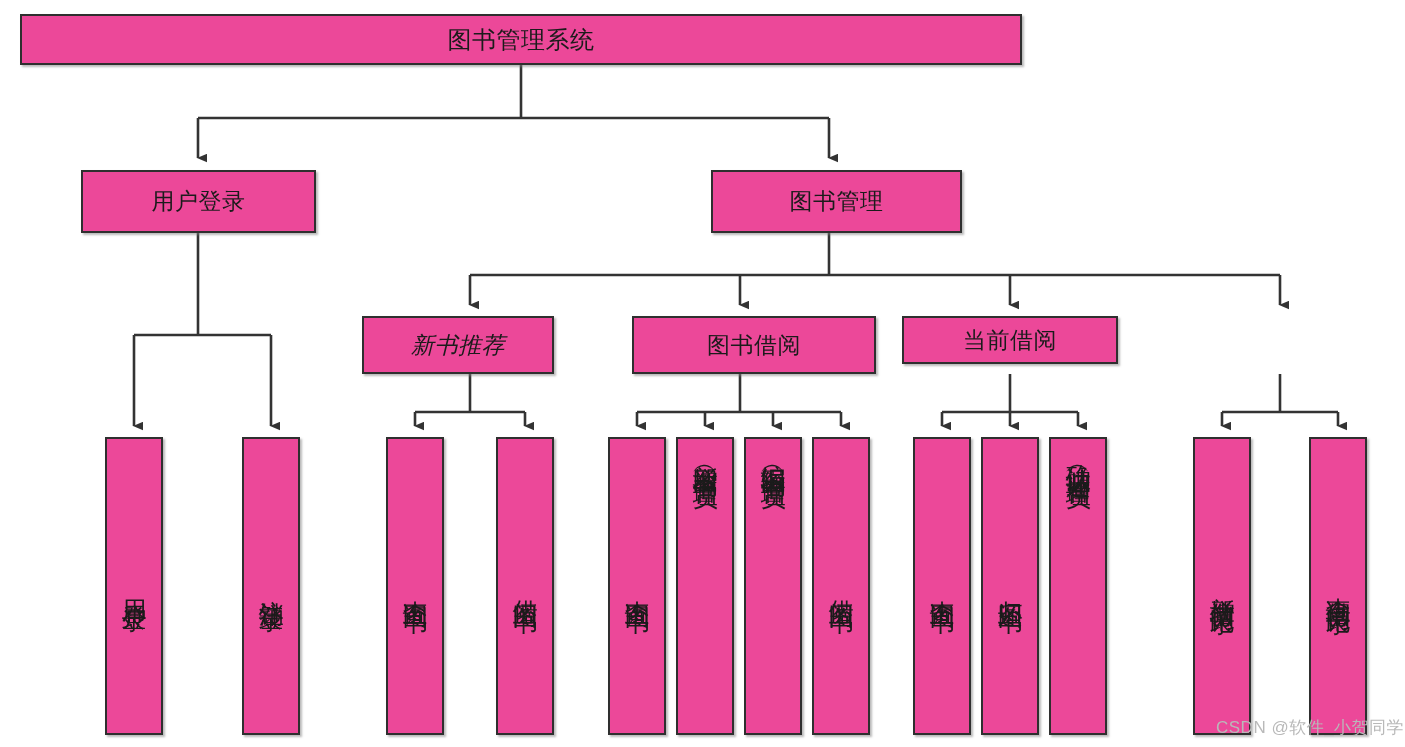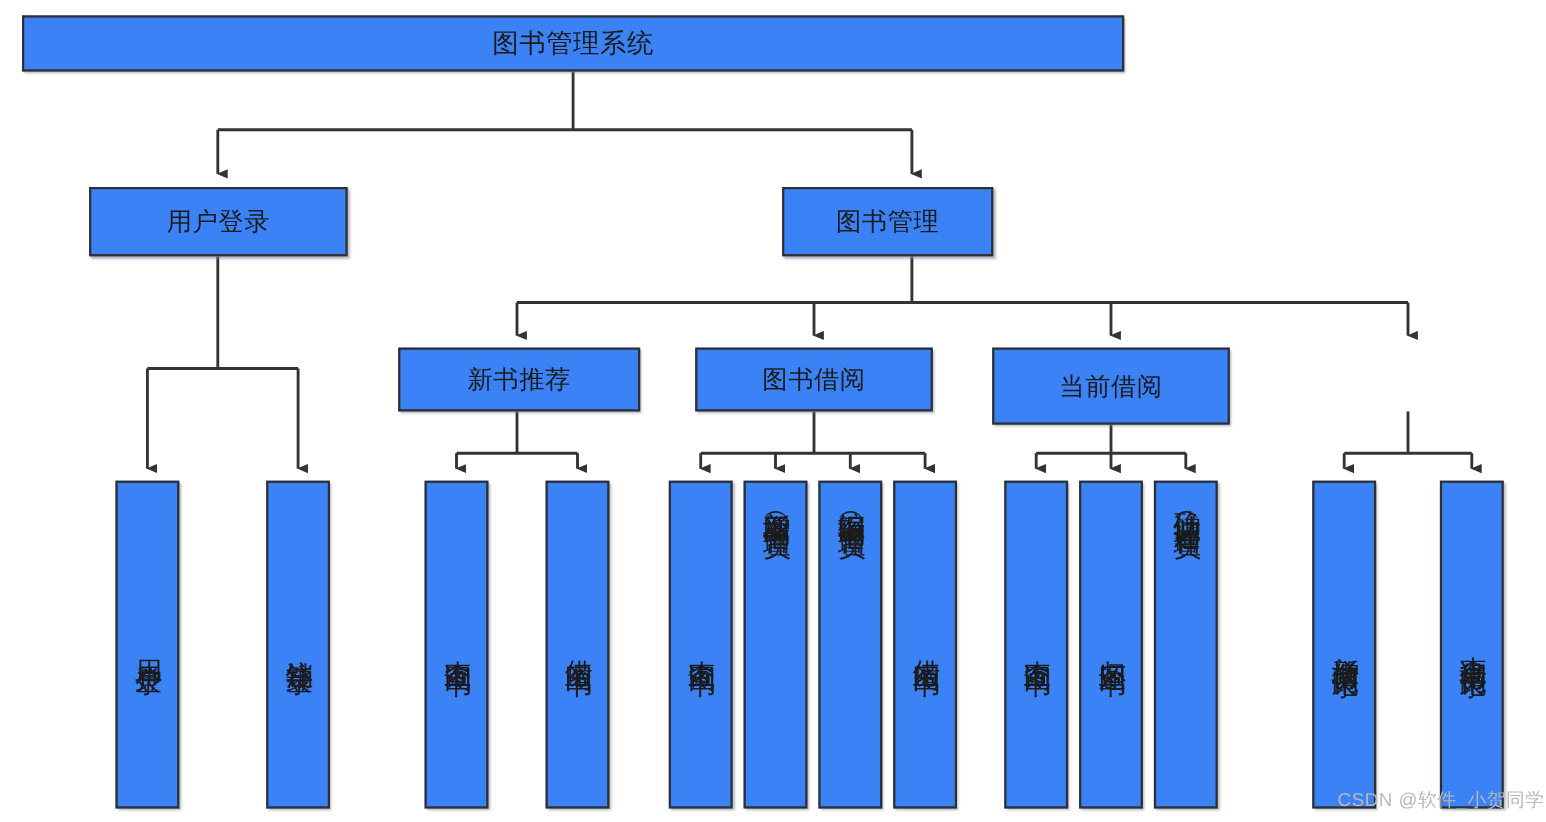--- a/index.html
+++ b/index.html
@@ -18,21 +18,21 @@
   #wires {
     position: absolute;
     left: 0;
     top: 0;
     width: 1405px;
     height: 747px;
   }
   .node {
     position: absolute;
     box-sizing: border-box;
-    background: #3b82f6;
+    background: #ec4899;
     border: 2px solid #2f2f2f;
     box-shadow: 2px 2px 2px rgba(130,130,130,0.55);
     display: flex;
     align-items: center;
     justify-content: center;
     color: #1b1b1b;
   }
   .node .label {
     display: block;
     text-align: center;
@@ -128,31 +128,31 @@
     </g>
   </svg>
 
   <div class="node horiz root" style="left:20px; top:14px; width:1002px; height:51px;">
     <span class="label">图书管理系统</span>
   </div>
 
   <div class="node horiz" style="left:81px; top:170px; width:235px; height:63px;">
     <span class="label">用户登录</span>
   </div>
-  <div class="node horiz" style="left:711px; top:170px; width:192px; height:63px;">
+  <div class="node horiz" style="left:711px; top:170px; width:251px; height:63px;">
     <span class="label">图书管理</span>
   </div>
 
-  <div class="node horiz" style="left:362px; top:316px; width:220px; height:58px;">
+  <div class="node horiz" style="left:362px; top:316px; width:192px; height:58px;font-style:italic;">
     <span class="label">新书推荐</span>
   </div>
-  <div class="node horiz" style="left:632px; top:316px; width:216px; height:58px;">
+  <div class="node horiz" style="left:632px; top:316px; width:244px; height:58px;">
     <span class="label">图书借阅</span>
   </div>
-  <div class="node horiz" style="left:902px; top:316px; width:216px; height:70px;">
+  <div class="node horiz" style="left:902px; top:316px; width:216px; height:48px;">
     <span class="label">当前借阅</span>
   </div>
 
   <div class="node vert centered" style="left:105px; top:437px; width:58px; height:298px;">
     <span class="label">用户登录</span>
   </div>
   <div class="node vert centered" style="left:242px; top:437px; width:58px; height:298px;">
     <span class="label">注销登录</span>
   </div>
 

